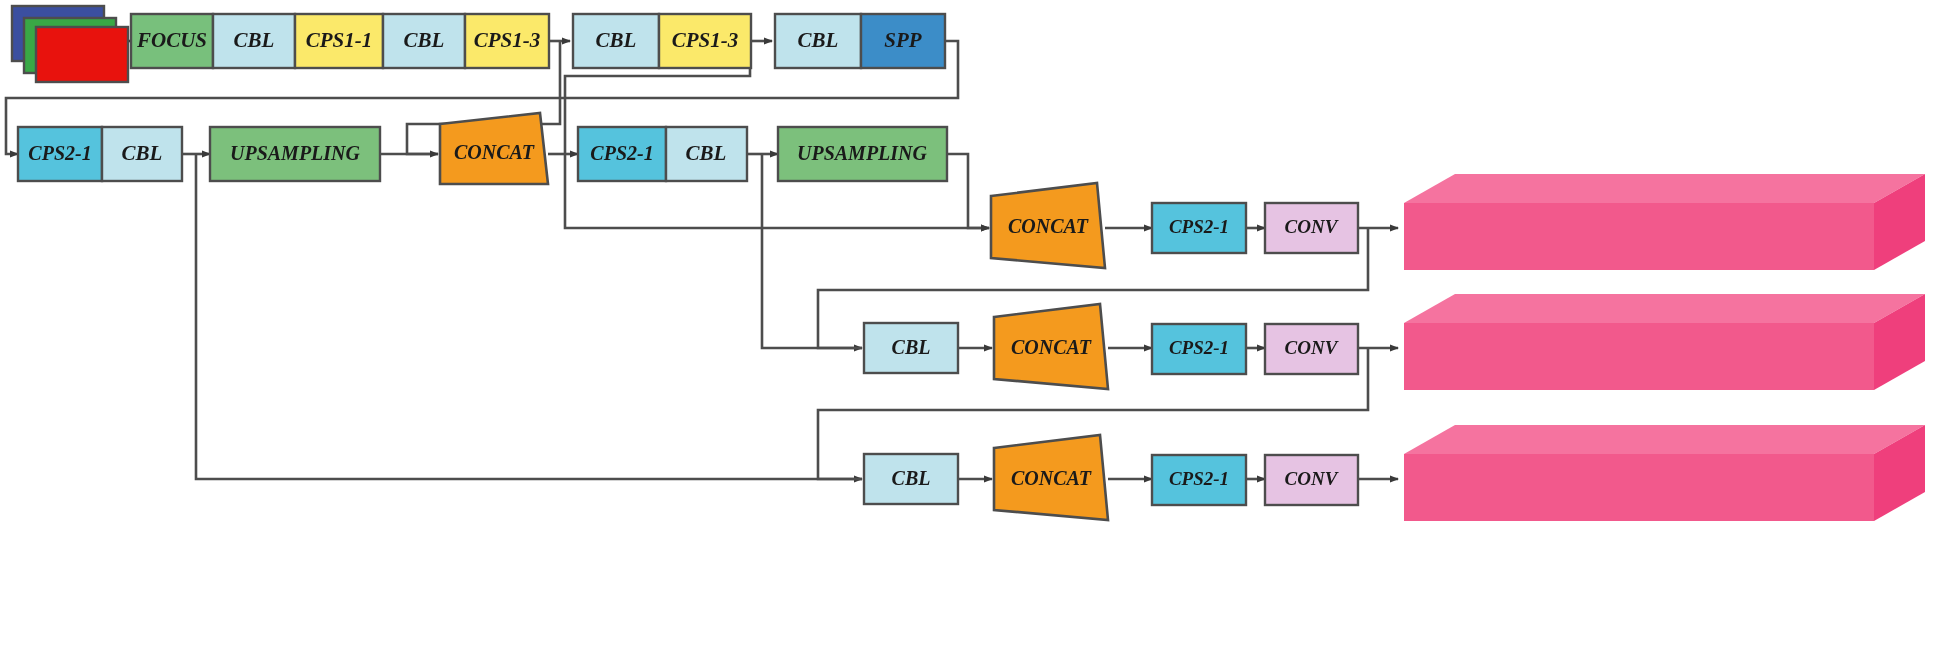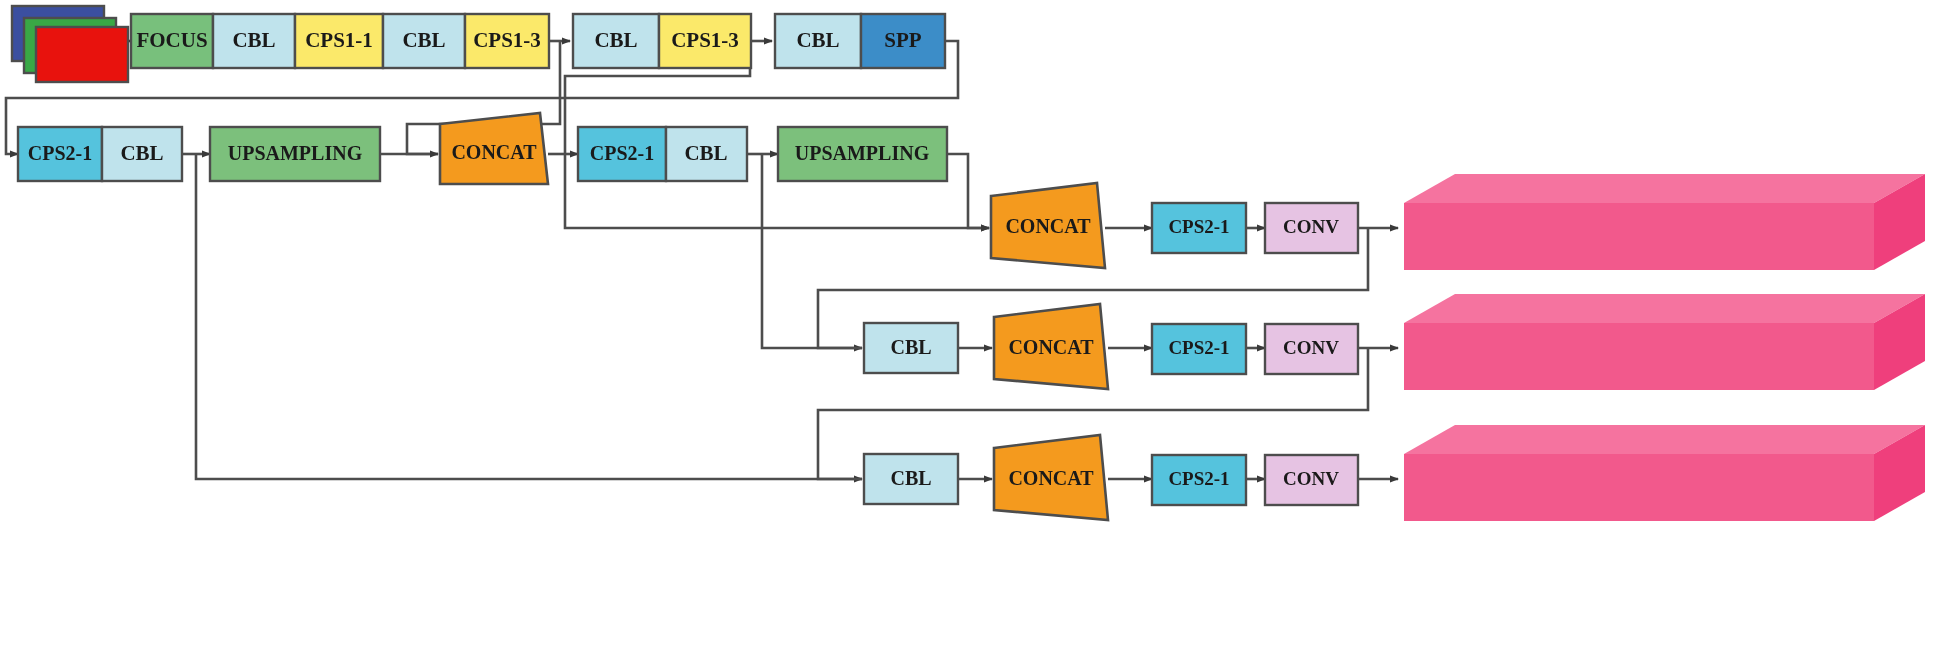--- a/index.html
+++ b/index.html
@@ -10,20 +10,21 @@
   body {
     width: 1945px;
     height: 667px;
     font-family: "Liberation Serif", "DejaVu Serif", serif;
     overflow: hidden;
   }
   #diagram-root {
     position: relative;
     width: 1945px;
     height: 471px;
+    font-style: italic;
   }
   svg.net {
     display: block;
     width: 1945px;
     height: 667px;
   }
   text.blk {
     font-family: "Liberation Serif", "DejaVu Serif", serif;
     font-weight: bold;
     fill: #1a1a1a;

